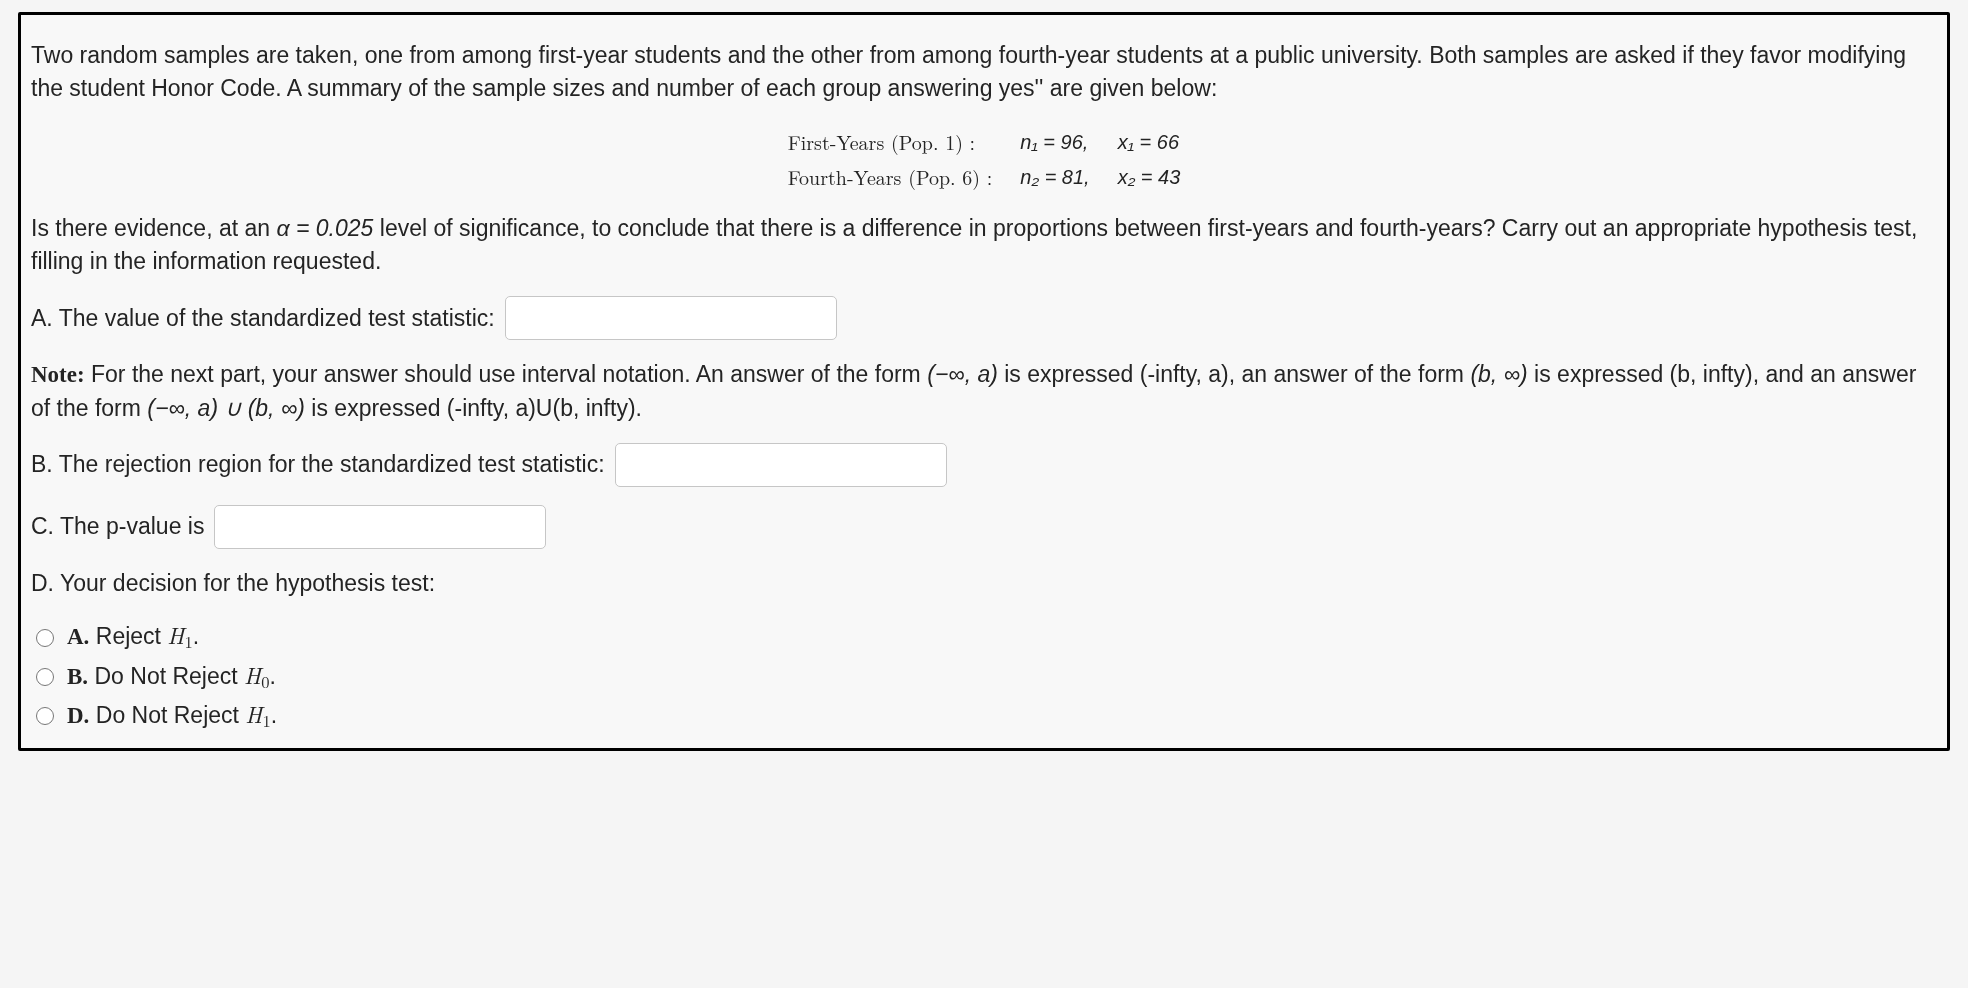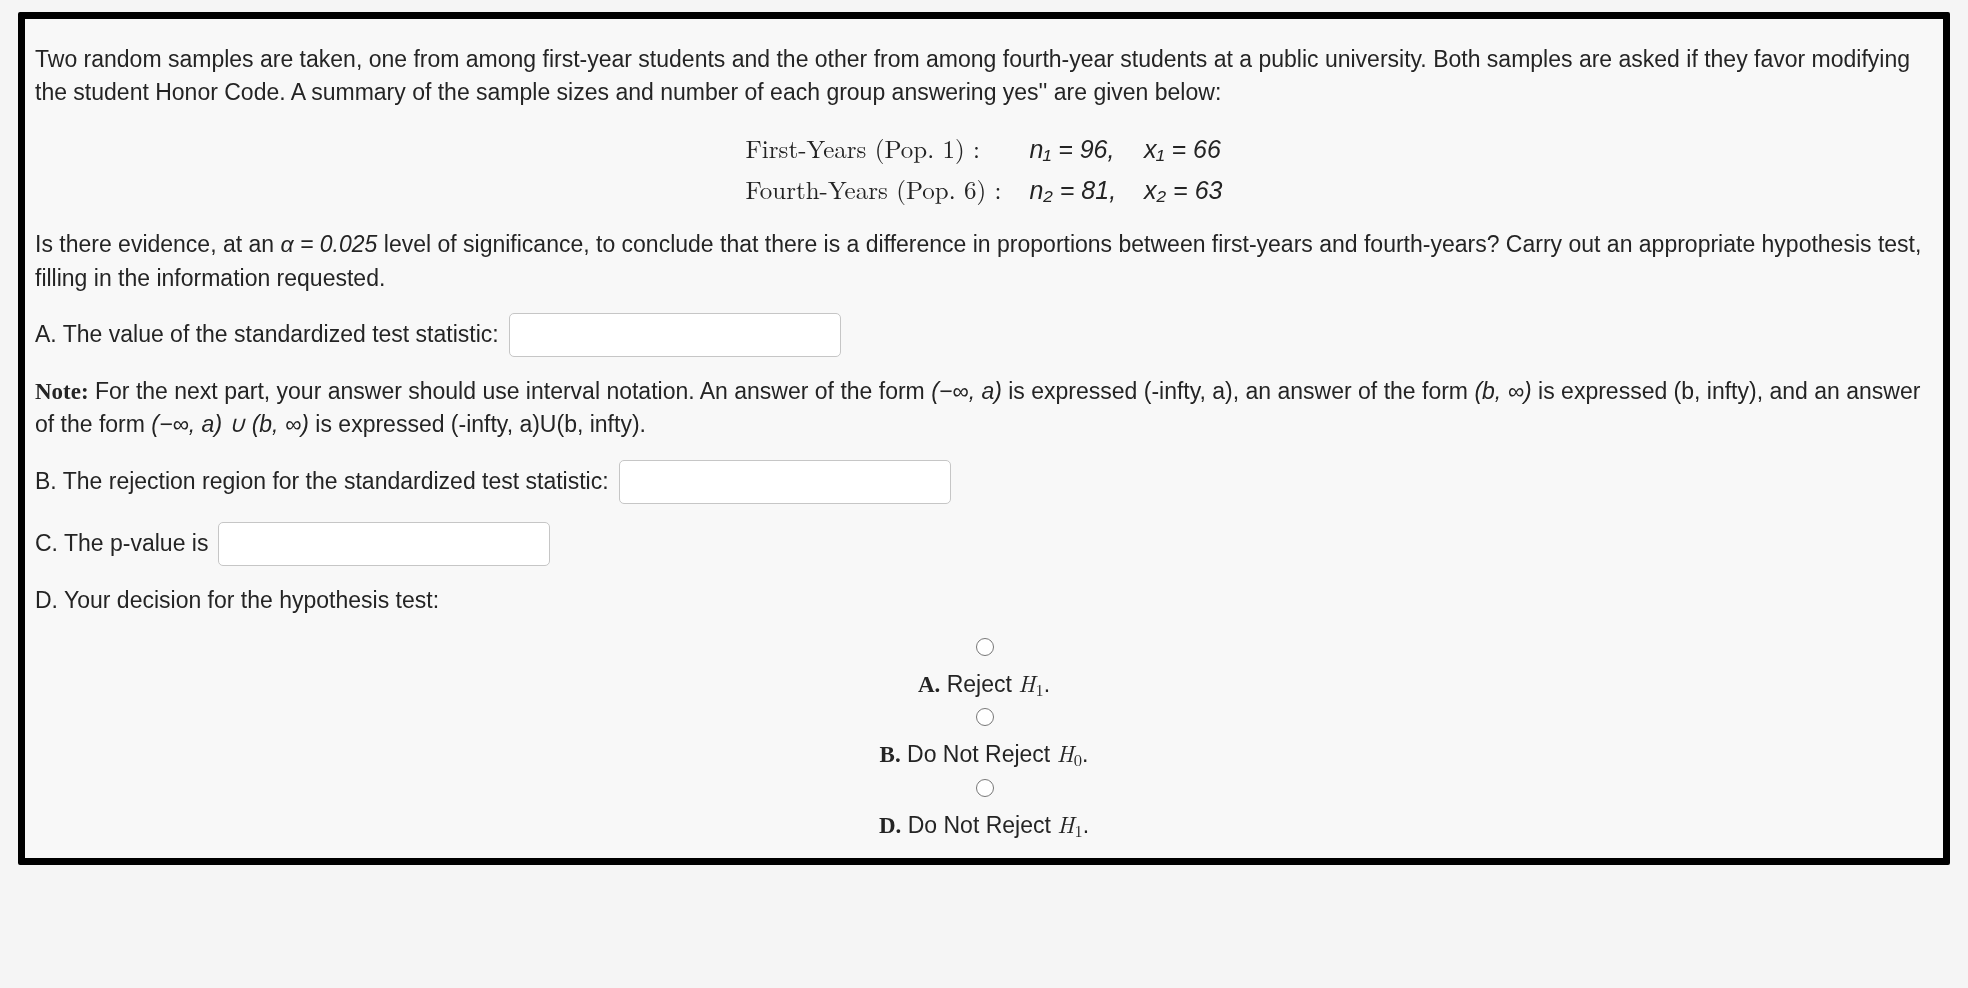--- a/index.html
+++ b/index.html
@@ -5,28 +5,28 @@
   body {
     margin: 0;
     padding: 12px 18px;
     background: #f5f5f5;
     font-family: Arial, Helvetica, sans-serif;
     font-size: 23px;
     color: #242424;
     line-height: 1.45;
   }
   .container {
-    border: 7px solid #000000;
+    border: 3px solid #000000;
     background: #f8f8f8;
     padding: 6px 10px 12px 10px;
     border-radius: 2px;
   }
   .math-block {
     font-family: "Latin Modern Roman", "Times New Roman", Georgia, serif;
-    font-size: 25px;
+    font-size: 20px;
     text-align: center;
     margin: 14px 0 18px 0;
   }
   .math-block table {
     margin: 0 auto;
     border-collapse: collapse;
   }
   .math-block td {
     padding: 2px 14px;
     text-align: left;
@@ -42,21 +42,21 @@
   input[type="text"] {
     height: 38px;
     border: 1px solid #c6c6c6;
     border-radius: 5px;
     padding: 2px 10px;
     font-size: 23px;
     background: #ffffff;
     width: 310px;
   }
   .options { margin: 10px 0 0 0; }
-  .option-line { display: flex; align-items: center; gap: 10px; margin: 4px 0; flex-direction: column; }
+  .option-line { display: flex; align-items: center; gap: 10px; margin: 4px 0; }
   input[type="radio"] {
     width: 18px; height: 18px;
     accent-color: #888;
   }
   .b { font-weight: bold; font-family: Liberation Serif, serif; }
   .hvar { font-family: "Latin Modern Roman","Times New Roman",Georgia,serif; font-style: italic; }
 </style>
 </head>
 <body>
 
@@ -68,21 +68,21 @@
     <table>
       <tbody>
           <tr>
         <td>First-Years (Pop. 1) :</td>
         <td><span class="math-inline">n₁ = 96,</span></td>
         <td><span class="math-inline">x₁ = 66</span></td>
       </tr>
       <tr>
         <td>Fourth-Years (Pop. 6) :</td>
         <td><span class="math-inline">n₂ = 81,</span></td>
-        <td><span class="math-inline">x₂ = 63</span></td>
+        <td><span class="math-inline">x₂ = 43</span></td>
       </tr>
     </tbody>
       </table>
   </div>
 
   <div class="row">
     <span>Is there evidence, at an </span><span class="math-inline">α = 0.025</span><span> level of significance, to conclude that there is a difference in proportions between first-years and fourth-years? Carry out an appropriate hypothesis test, filling in the information requested.</span>
   </div>
 
   <div class="inline-row">

